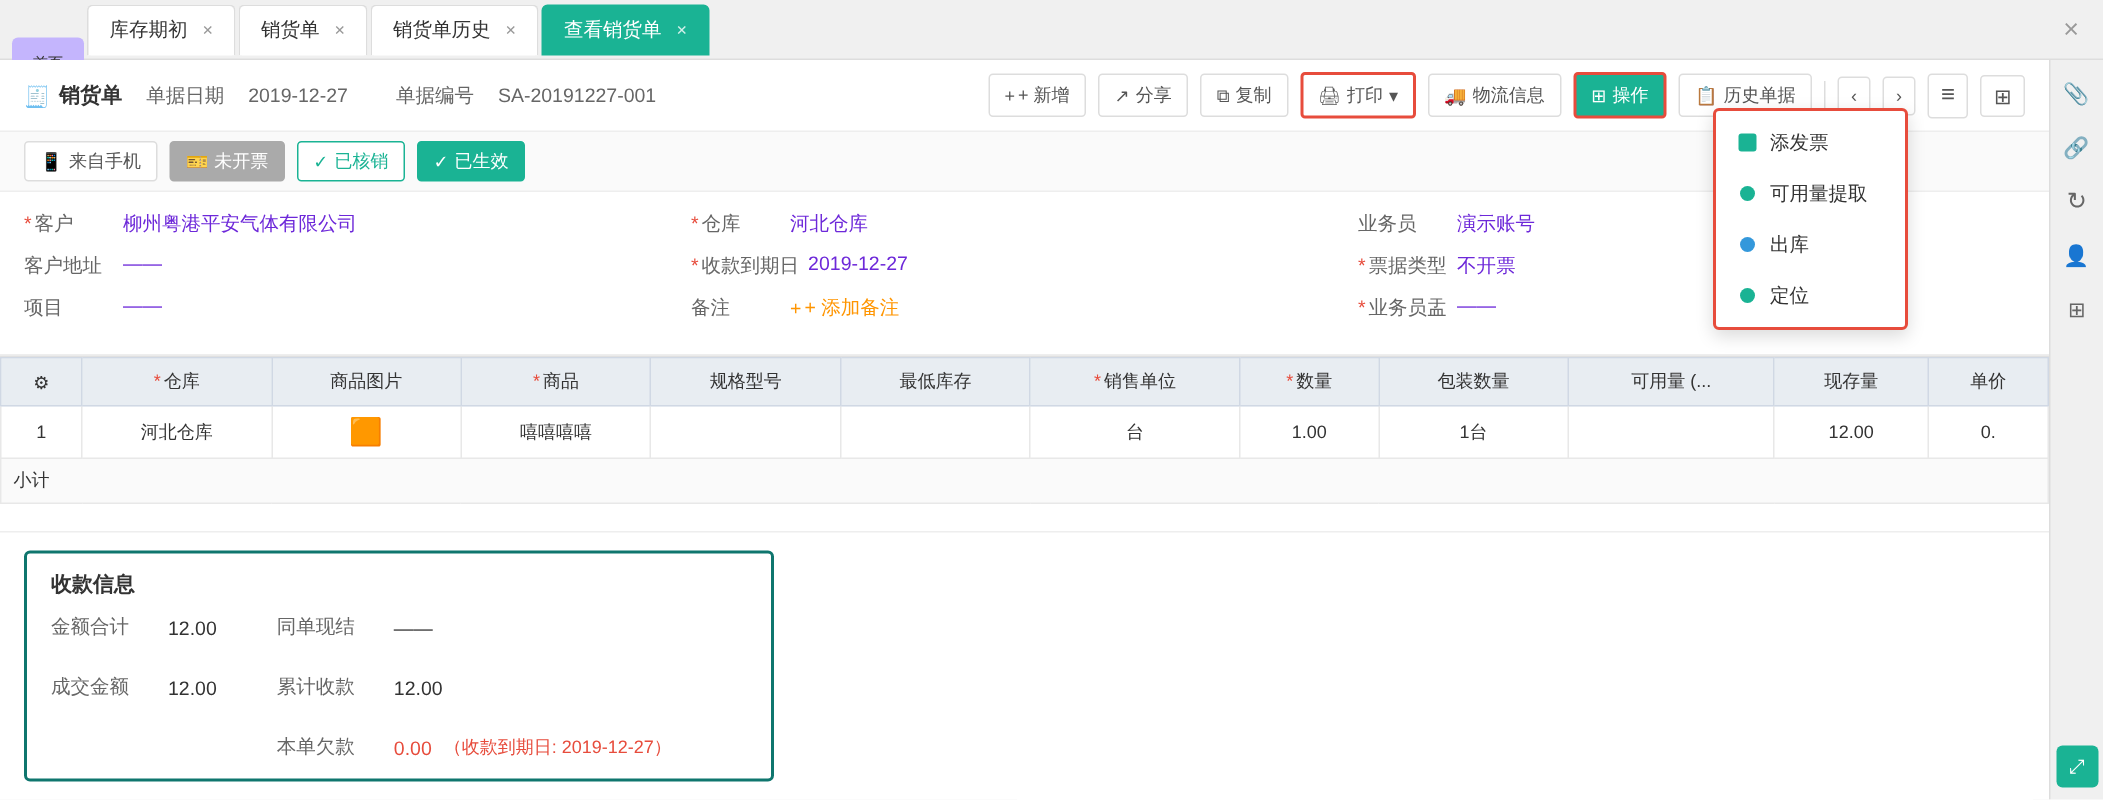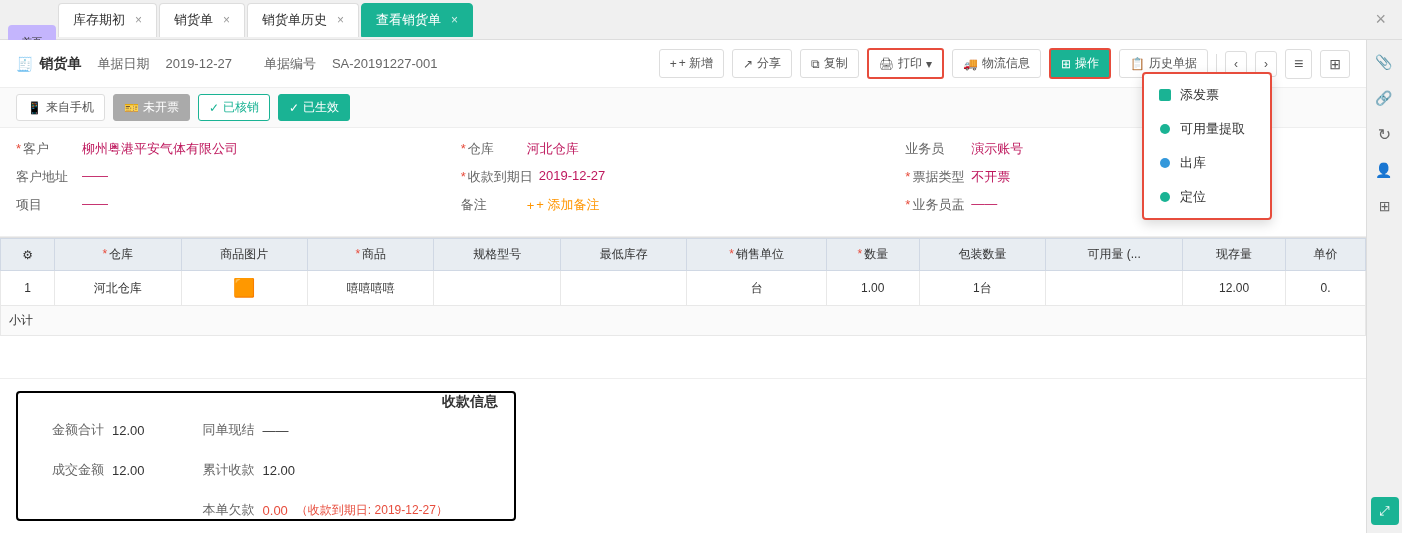--- a/index.html
+++ b/index.html
@@ -52,41 +52,41 @@
     }
     .status-btn.green { background: #1ab394; color: #fff; border-color: #1ab394; }
     .status-btn.gray { background: #aaa; color: #fff; border-color: #aaa; }
 
     
     .form-area { padding: 12px 16px; border-bottom: 1px solid #eee; }
     .form-row { display: flex; align-items: center; margin-bottom: 10px; gap: 0; }
     .form-field { display: flex; flex: 1; gap: 6px; }
     .form-label { color: #666; white-space: nowrap; min-width: 60px; font-size: 13px; }
     .form-label.required::before { content: '*'; color: #e74c3c; margin-right: 2px; }
-    .form-value { color: #be185d; font-size: 13px; }
+    .form-value { color: #6d28d9; font-size: 13px; }
     .form-add { color: #ff9500; cursor: pointer; font-size: 13px; display: flex; align-items: center; gap: 2px; }
 
     
     .table-container { flex: 1; overflow: auto; border-top: 1px solid #e0e0e0; }
     table { width: 100%; border-collapse: collapse; font-size: 12px; }
     thead tr { background: #e8edf2; }
     thead th {
       padding: 7px 8px; border: 1px solid #d0d8e4; text-align: center;
       white-space: nowrap; font-weight: normal; color: #333;
     }
     thead th.required::before { content: '*'; color: #e74c3c; margin-right: 2px; }
     tbody tr { background: #fff; }
     tbody td { padding: 6px 8px; border: 1px solid #e8e8e8; text-align: center; color: #333; }
     .subtotal-row td { background: #fafafa; font-weight: normal; }
 
     
     .bottom-section { padding: 12px 16px; border-top: 1px solid #eee; }
     .payment-box {
-      border: 2px solid #000000; border-radius: 4px; padding: 0 16px;
-      display: inline-block; min-width: 500px; background: #fff; text-align: right;
+      border: 2px solid #0f766e; border-radius: 4px; padding: 12px 16px;
+      display: inline-block; min-width: 500px; background: #fff;
     }
     .payment-title { font-weight: bold; font-size: 14px; margin-bottom: 10px; }
     .payment-rows { display: flex; gap: 40px; }
     .payment-col { display: flex; flex-direction: column; gap: 22px; }
     .payment-row { display: flex; align-items: center; gap: 8px; font-size: 13px; }
     .payment-row-label { color: #666; min-width: 70px; }
     .payment-row-value { color: #333; }
     .payment-row-value.red { color: #e74c3c; }
     .payment-row-value.orange { color: #ff9500; }
     .dropdown-menu {

